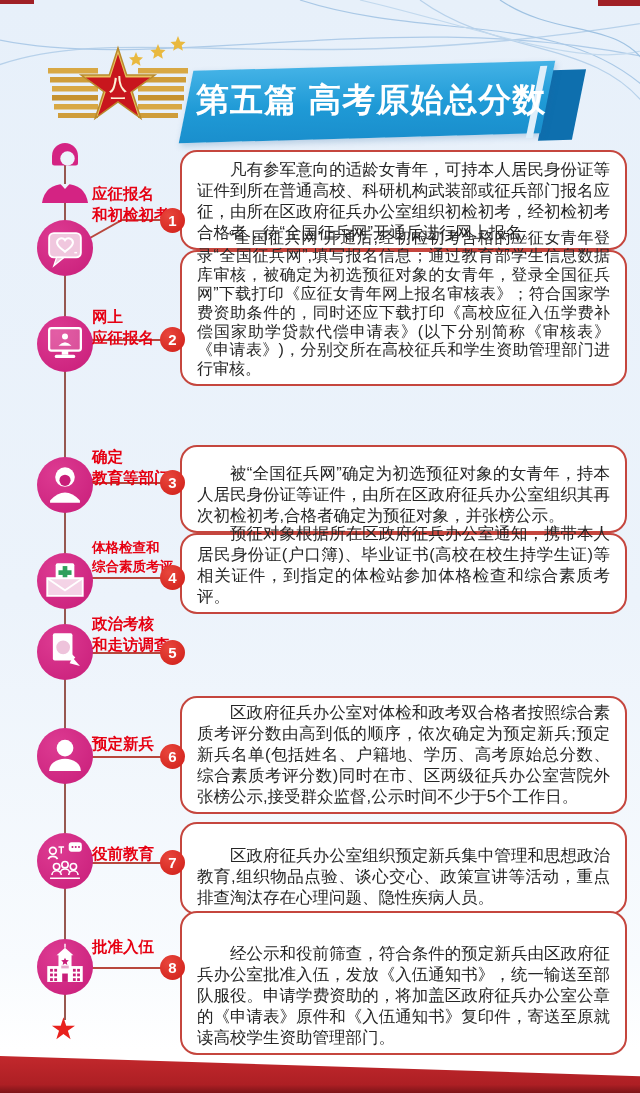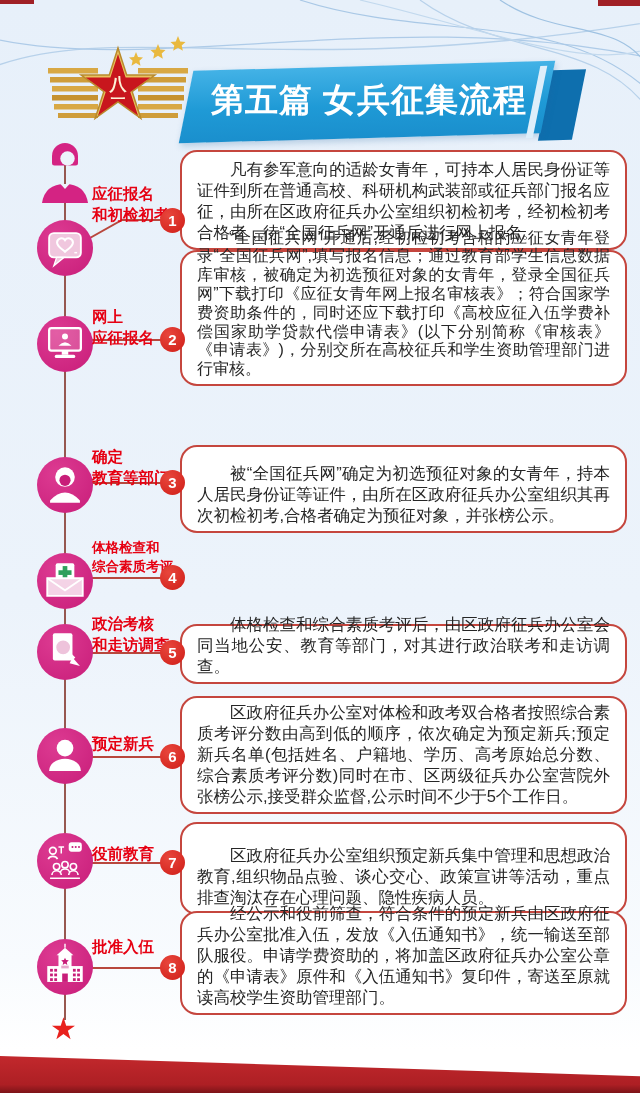--- a/index.html
+++ b/index.html
@@ -54,21 +54,21 @@
     <path d="M420,0 C500,58 600,38 650,112" stroke="#b7d1ea" stroke-width="1.2" fill="none"></path>
     <path d="M360,0 C480,28 590,72 650,48" stroke="#c2d9ee" stroke-width="1.2" fill="none"></path>
     <path d="M500,0 C560,40 620,18 650,70" stroke="#9fc2e2" stroke-width="1.2" fill="none"></path>
   </svg>
   <div class="corner-sliver" style="left:0;top:0;width:34px;height:4px;"></div>
   <div class="corner-sliver" style="left:598px;top:0;width:42px;height:6px;"></div>
 
   <div class="banner-dark"></div>
   <div class="banner"></div>
   <div class="banner-slash"></div>
-  <div class="banner-text">第五篇 女兵征集流程</div>
+  <div class="banner-text">第五篇 高考原始总分数</div>
 
   <svg class="emblem" width="148" height="112" viewBox="0 0 148 112">
     <g>
       <rect x="4" y="38" width="50" height="5.5" fill="#d8a844"></rect>
       <rect x="6" y="47" width="48" height="5.5" fill="#cf9d3a"></rect>
       <rect x="8" y="56" width="46" height="5.5" fill="#d8a844"></rect>
       <rect x="8" y="65" width="46" height="5.5" fill="#c6922f"></rect>
       <rect x="10" y="74" width="44" height="5.5" fill="#d8a844"></rect>
       <rect x="14" y="83" width="40" height="5" fill="#cf9d3a"></rect>
     </g>
@@ -160,35 +160,35 @@
       <rect x="20" y="11" width="20" height="20" rx="2" fill="#fff"></rect>
       <rect x="27.5" y="14" width="5" height="14" fill="#2fa05c"></rect>
       <rect x="23" y="18.5" width="14" height="5" fill="#2fa05c"></rect>
       <path d="M11,27 h38 v19 h-38 z" fill="#f4d3e6" stroke="#fff" stroke-width="2"></path>
       <path d="M11,27 l19,13 19,-13" fill="none" stroke="#fff" stroke-width="2"></path>
     </svg>
   </div>
   <div class="step-label" style="top:538px;font-size:13.5px;line-height:19px">体格检查和
 综合素质考评</div>
   <div class="badge" style="top:565px">4</div>
+  <div class="box" style="top:533px;height:81px">
+    <p>预征对象根据所在区政府征兵办公室通知，携带本人居民身份证(户口簿)、毕业证书(高校在校生持学生证)等相关证件，到指定的体检站参加体格检查和综合素质考评。</p>
+  </div>
 
   <div class="circle" style="top:624px">
     <svg viewBox="0 0 60 60">
       <rect x="17" y="10" width="21" height="29" rx="2" fill="#fff"></rect>
       <circle cx="28" cy="25" r="8.5" fill="#eec3db" stroke="#fff" stroke-width="2.2"></circle>
       <path d="M34,31 l6,6" stroke="#fff" stroke-width="3"></path>
       <path d="M38,36 l8,9 -11,-3 z" fill="#fff"></path>
     </svg>
   </div>
   <div class="step-label" style="top:613px">政治考核
 和走访调查</div>
   <div class="badge" style="top:640px">5</div>
-  <div class="box" style="top:624px;height:60px">
-    <p>体格检查和综合素质考评后，由区政府征兵办公室会同当地公安、教育等部门，对其进行政治联考和走访调查。</p>
-  </div>
 
   <div class="circle" style="top:728px">
     <svg viewBox="0 0 60 60">
       <circle cx="30" cy="21.5" r="9" fill="#fff"></circle>
       <path d="M13,46 a17,13 0 0 1 34,0 z" fill="#fff"></path>
     </svg>
   </div>
   <div class="step-label" style="top:733px">预定新兵</div>
   <div class="badge" style="top:744px">6</div>
   <div class="box" style="top:696px;height:118px">
@@ -237,21 +237,21 @@
           <rect x="43" y="32" width="3" height="3"></rect>
         <rect x="38.5" y="37" width="3" height="3"></rect>
           <rect x="43" y="37" width="3" height="3"></rect>
         <rect x="38.5" y="42" width="3" height="3"></rect>
           <rect x="43" y="42" width="3" height="3"></rect>
       </g>
     </svg>
   </div>
   <div class="step-label" style="top:936px">批准入伍</div>
   <div class="badge" style="top:955px">8</div>
-  <div class="box" style="top:911px;height:104px">
+  <div class="box" style="top:911px;height:144px">
     <p>经公示和役前筛查，符合条件的预定新兵由区政府征兵办公室批准入伍，发放《入伍通知书》，统一输送至部队服役。申请学费资助的，将加盖区政府征兵办公室公章的《申请表》原件和《入伍通知书》复印件，寄送至原就读高校学生资助管理部门。</p>
   </div>
 
   <div class="end-star">★</div>
 
   <div class="bottom-wedge"></div>
 
 </div>
 
 </body></html>

